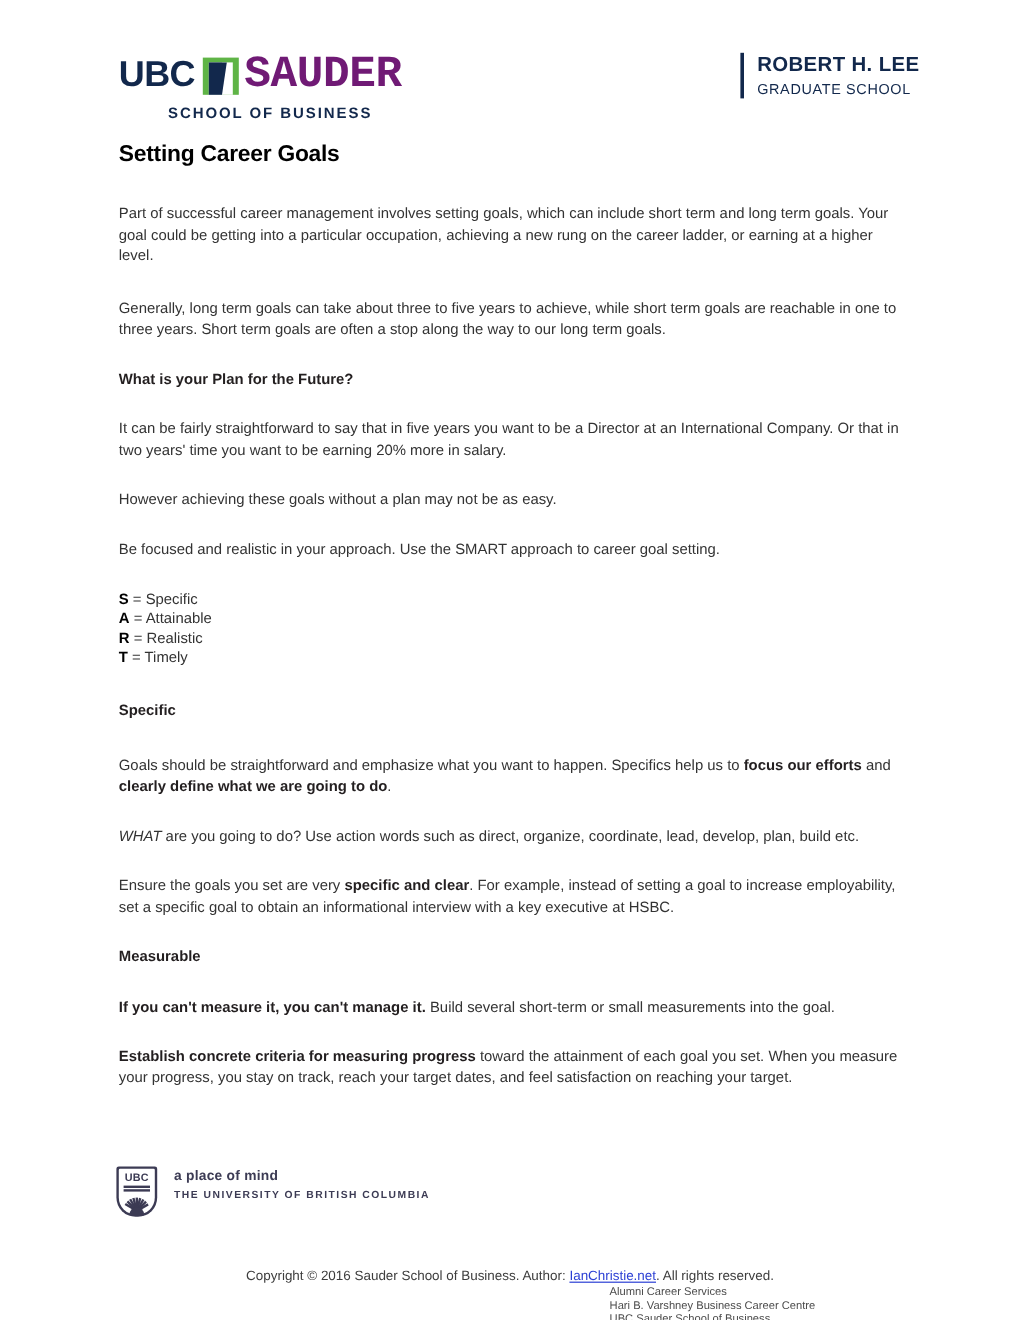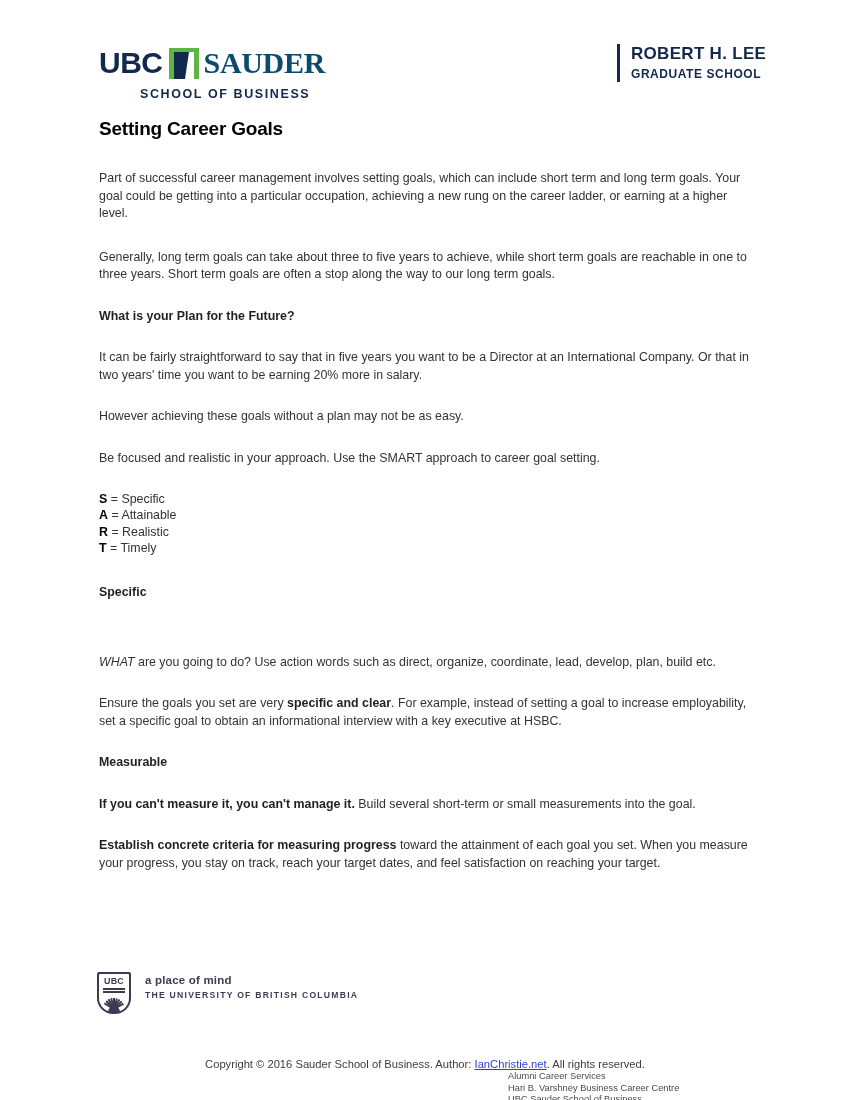--- a/index.html
+++ b/index.html
@@ -77,25 +77,25 @@
     border-radius: 0 0 0 0;
   }
   .door-icon .panel:after {
     content: "";
     position: absolute;
     right: -4px; top: 0;
     border-left: 4px solid #12284c;
     border-bottom: 27px solid transparent;
   }
   .sauder-name {
-    font-family: Liberation Serif, serif;
-    font-weight: bold;
-    font-size: 30px;
+    font-family: Liberation Mono, monospace;
+    font-weight: bold;
+    font-size: 37px;
     letter-spacing: -0.3px;
-    color: #0c4a6e;
+    color: #701a75;
     line-height: 1;
   }
   .sauder-sub {
     margin-top: 7px;
     margin-left: 41px;
     font-family: "Liberation Sans", sans-serif;
     font-weight: bold;
     font-size: 12.5px;
     letter-spacing: 1.6px;
     color: #12284c;
@@ -117,21 +117,21 @@
   .rhl-line1 {
     font-family: "Liberation Sans", sans-serif;
     font-weight: bold;
     font-size: 17px;
     letter-spacing: 0.3px;
     color: #12284c;
     line-height: 1.15;
   }
   .rhl-line2 {
     font-family: "Liberation Sans", sans-serif;
-    font-weight: bold;
+    font-weight: normal;
     font-size: 12px;
     letter-spacing: 0.55px;
     color: #12284c;
     margin-top: 3px;
   }
 
   
   .content {
     position: absolute;
     left: 99px;
@@ -370,20 +370,21 @@
       <div><span class="letter">S</span><span> = </span><span>Specific</span></div>
       <div><span class="letter">A</span><span> = </span><span>Attainable</span></div>
       <div><span class="letter">R</span><span> = </span><span>Realistic</span></div>
       <div><span class="letter">T</span><span> = </span><span>Timely</span></div>
     </div>
 
     <div class="gap-28"></div>
     <h2 class="sub-head">Specific</h2>
 
     <div class="gap-28"></div>
+    <p class="para"><span>Goals should be straightforward and emphasize what you want to happen. Specifics help us to </span><span class="bold">focus our efforts</span><span> and </span><span class="bold">clearly define what we are going to do</span><span>.</span></p>
 
     <div class="gap-24"></div>
     <p class="para"><span class="ital">WHAT</span><span> are you going to do? Use action words such as direct, organize, coordinate, lead, develop, plan, build etc.</span></p>
 
     <div class="gap-24"></div>
     <p class="para"><span>Ensure the goals you set are very </span><span class="bold">specific and clear</span><span>. For example, instead of setting a goal to increase employability, set a specific goal to obtain an informational interview with a key executive at HSBC.</span></p>
 
     <div class="gap-24"></div>
     <h2 class="sub-head">Measurable</h2>
 

